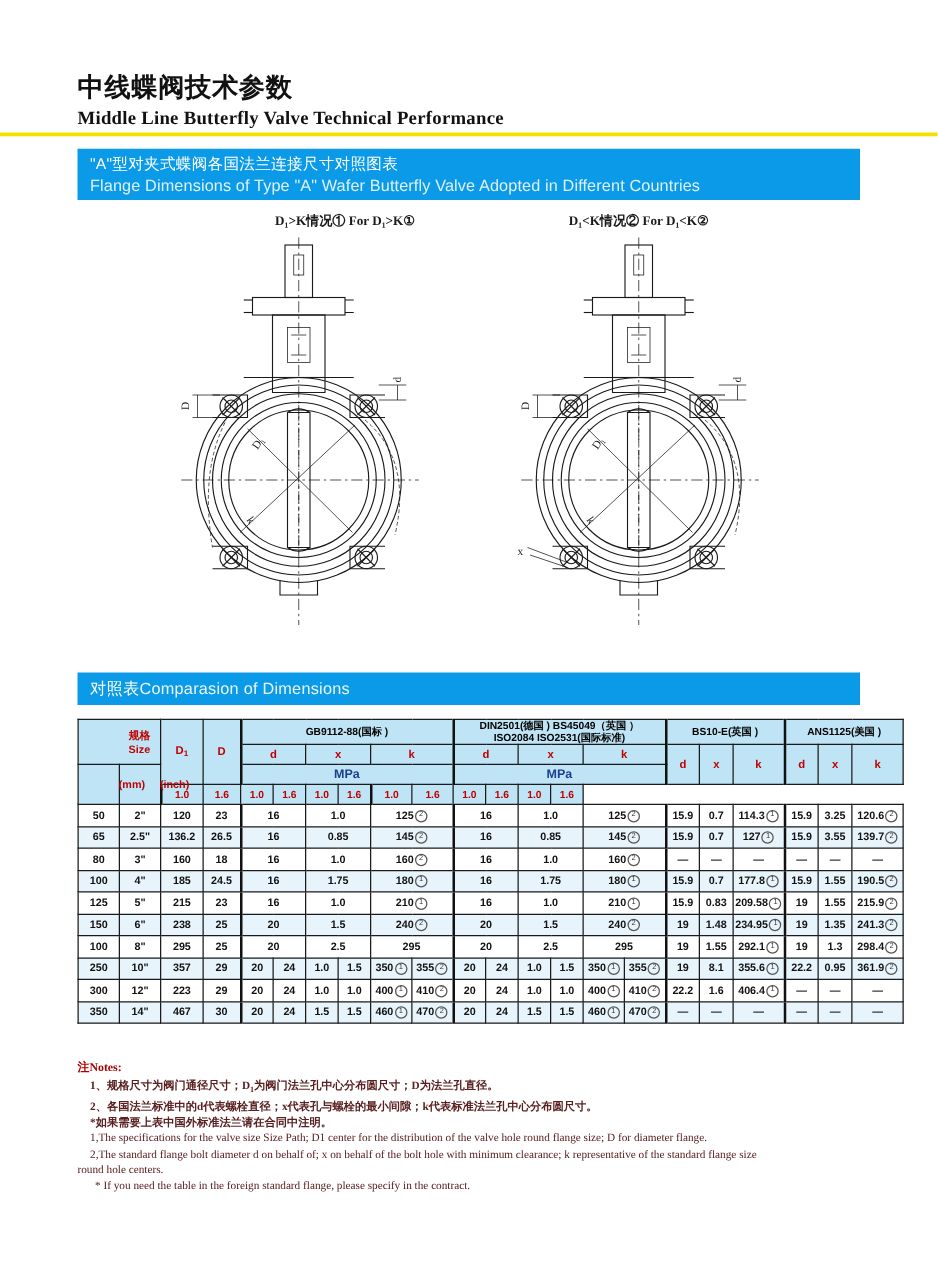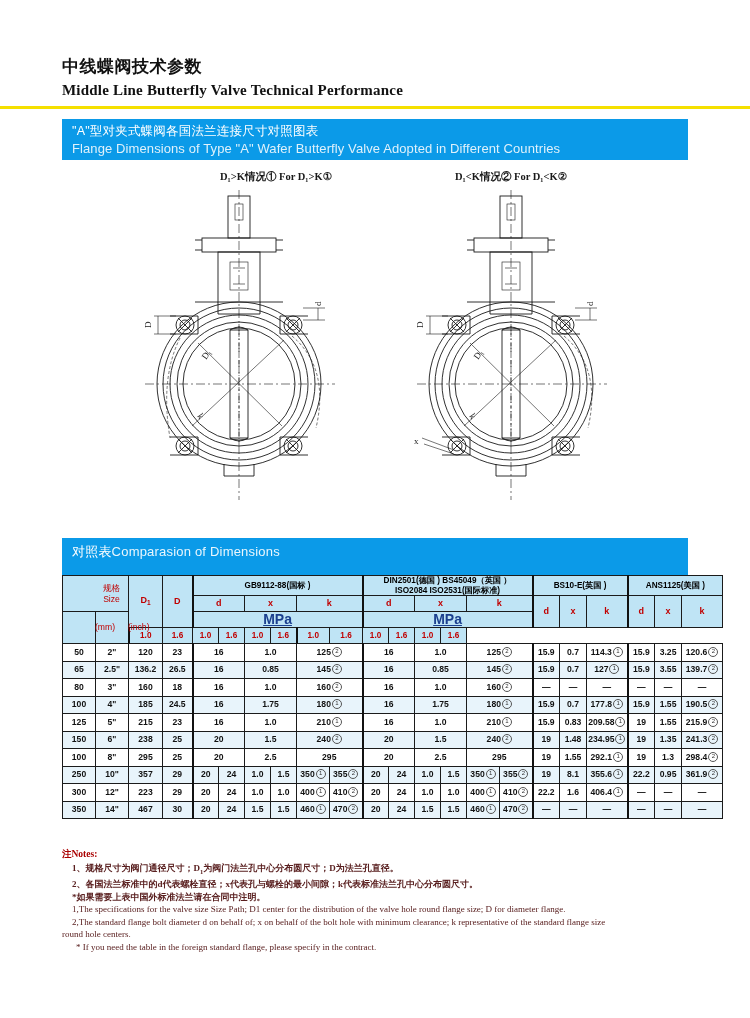--- a/index.html
+++ b/index.html
@@ -10,21 +10,21 @@
     color:#111;
     overflow:hidden;
     position:relative;
   }
   .page{position:relative;width:750px;height:1018px;box-sizing:border-box;}
 
   
   .header{padding:56px 0 0 62px;}
   .title-cn{
     font-family:"Liberation Serif", serif;
-    font-weight:bold;font-size:17px;letter-spacing:.5px;
+    font-weight:bold;font-size:21px;letter-spacing:.5px;
     color:#111;line-height:1.35;
   }
   .title-en{
     font-family:"Liberation Serif", serif;
     font-weight:bold;font-size:15px;letter-spacing:.2px;
     color:#111;line-height:1.4;margin-top:1px;
   }
   .yellow-rule{
     position:absolute;left:0;top:106px;width:750px;height:3px;
     background:#f5e000;
@@ -51,21 +51,21 @@
   .cap.right{left:455px;}
 
   
   .drawings{position:absolute;top:188px;left:0;width:750px;height:320px;}
   .dwg{position:absolute;top:0;}
   .dwg.left{left:140px;}
   .dwg.right{left:412px;}
 
   
   .cmp-banner{
-    position:absolute;left:62px;top:538px;width:626px;height:37px;
+    position:absolute;left:62px;top:538px;width:626px;height:26px;
     background:#0b9ae8;box-sizing:border-box;padding:4px 0 0 10px;
   }
   .cmp-banner .t1{color:#ffffff;font-size:13px;letter-spacing:.2px;}
   .cmp-banner .t2{color:#eaf6fd;font-size:13px;letter-spacing:.2px;}
 
   
   .tbl-wrap{position:absolute;left:62px;top:575px;width:626px;}
   table.dims{
     border-collapse:collapse;width:626px;
     table-layout:fixed;
@@ -79,23 +79,23 @@
     background:#ffffff;
   }
   table.dims thead th{
     background:#bfe4f5;
     color:#c00000;font-weight:bold;font-size:8.4px;
   }
   table.dims thead th.std{
     color:#000000;font-size:8.2px;font-weight:bold;line-height:9.5px;
   }
   table.dims thead th.dim-letter{color:#c00000;font-weight:bold;font-size:9px;}
-  table.dims thead th.mpa{color:#1b3f8f;font-weight:bold;font-size:14px;text-decoration:underline;}
+  table.dims thead th.mpa{color:#1b3f8f;font-weight:bold;font-size:10px;}
   table.dims thead th.press{color:#c00000;font-weight:bold;font-size:8.2px;}
-  table.dims thead th.sizeh{color:#c00000;font-weight:normal;font-size:8.6px;padding-left:32px;}
+  table.dims thead th.sizeh{color:#c00000;font-weight:bold;font-size:8.6px;padding-left:32px;}
   table.dims tbody td{
     color:#111;font-weight:bold;font-size:8.6px;height:16.5px;
   }
   table.dims tbody tr.alt td{background:#e8f4fb;}
   .circ{
     display:inline-block;border:1px solid #555;border-radius:50%;
     width:8px;height:8px;line-height:7px;font-size:6px;
     text-align:center;vertical-align:2px;margin-left:1px;color:#333;
     font-weight:normal;
   }

